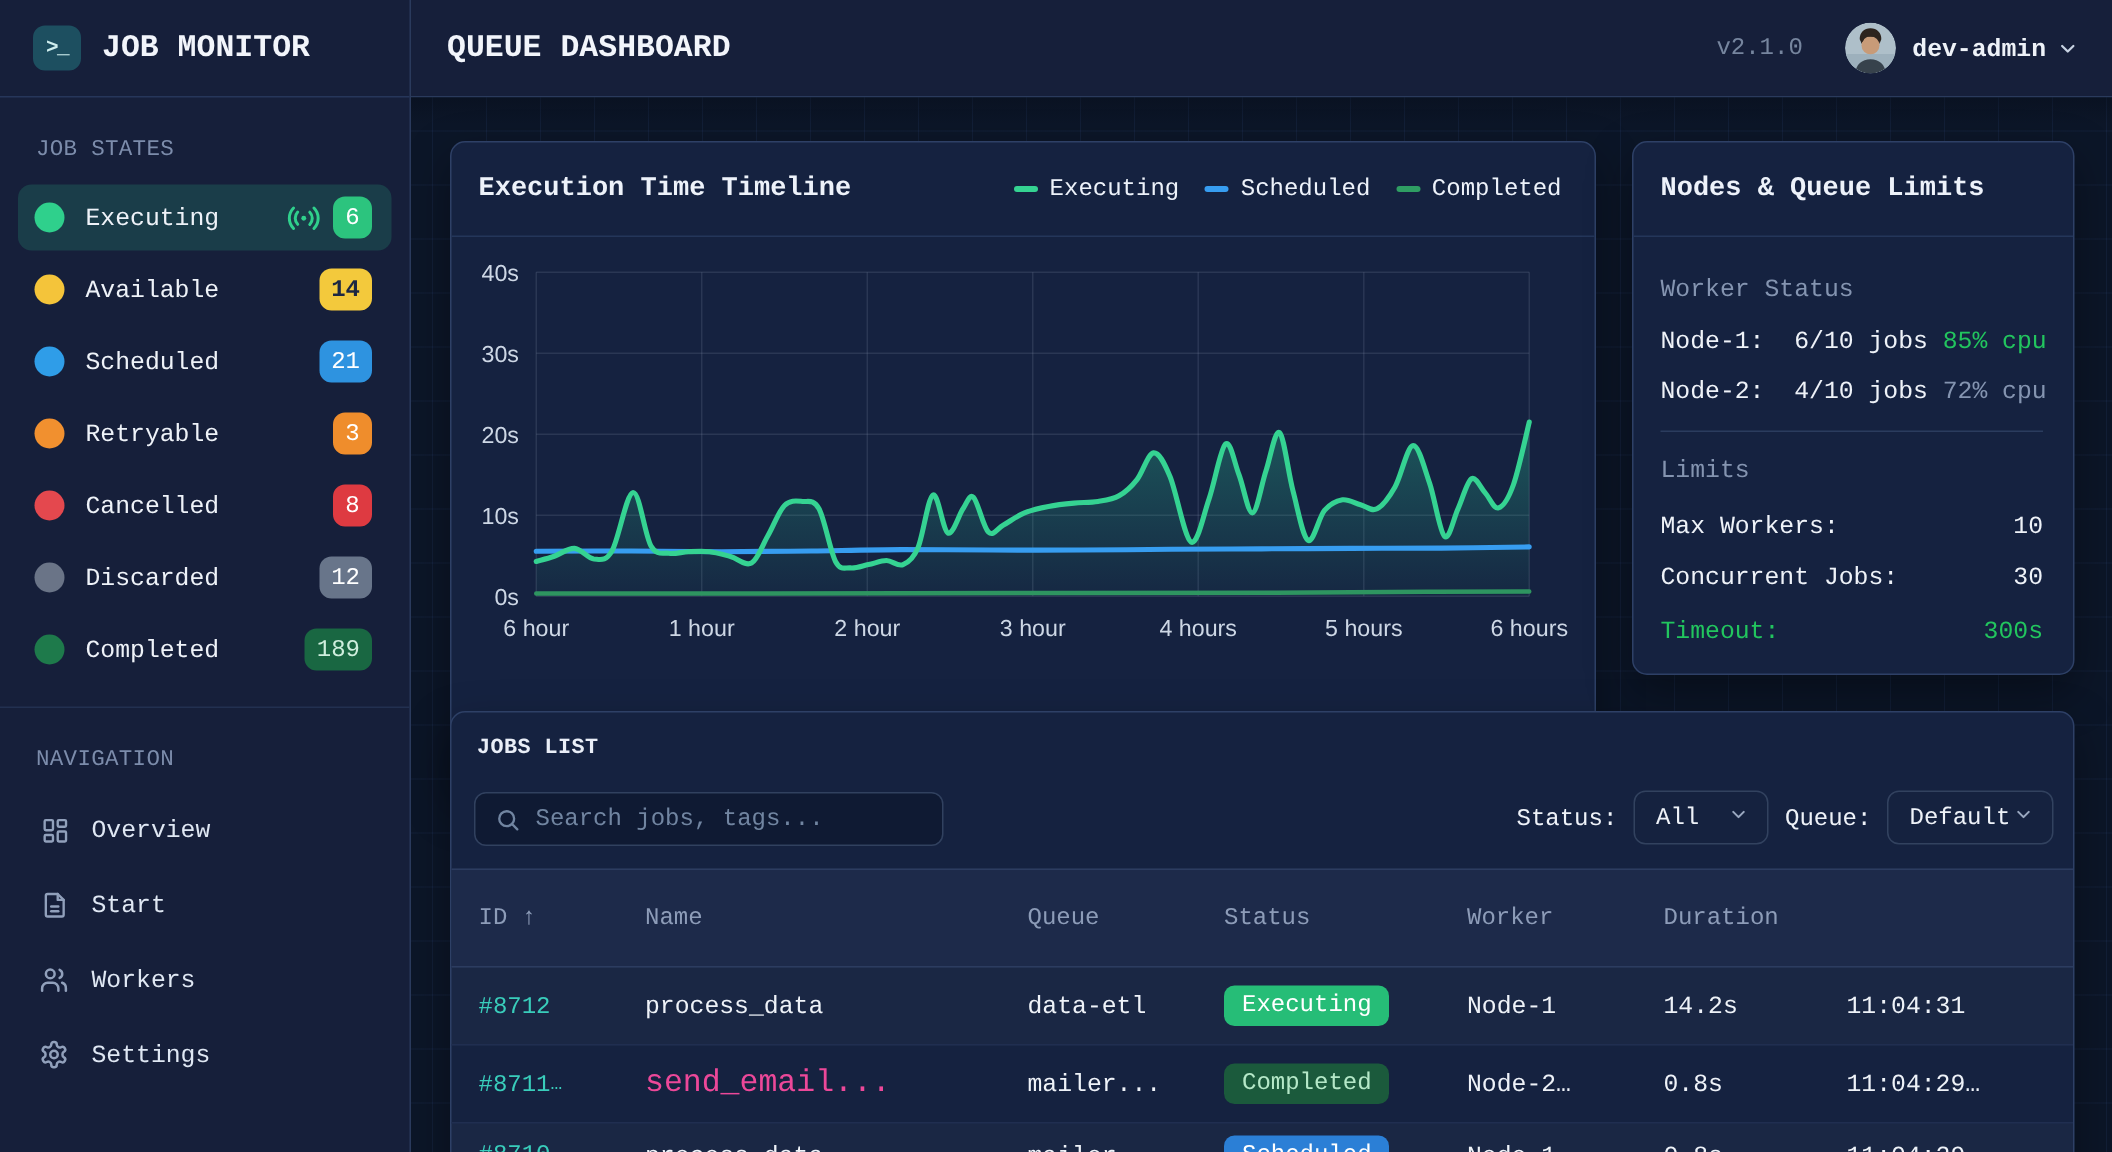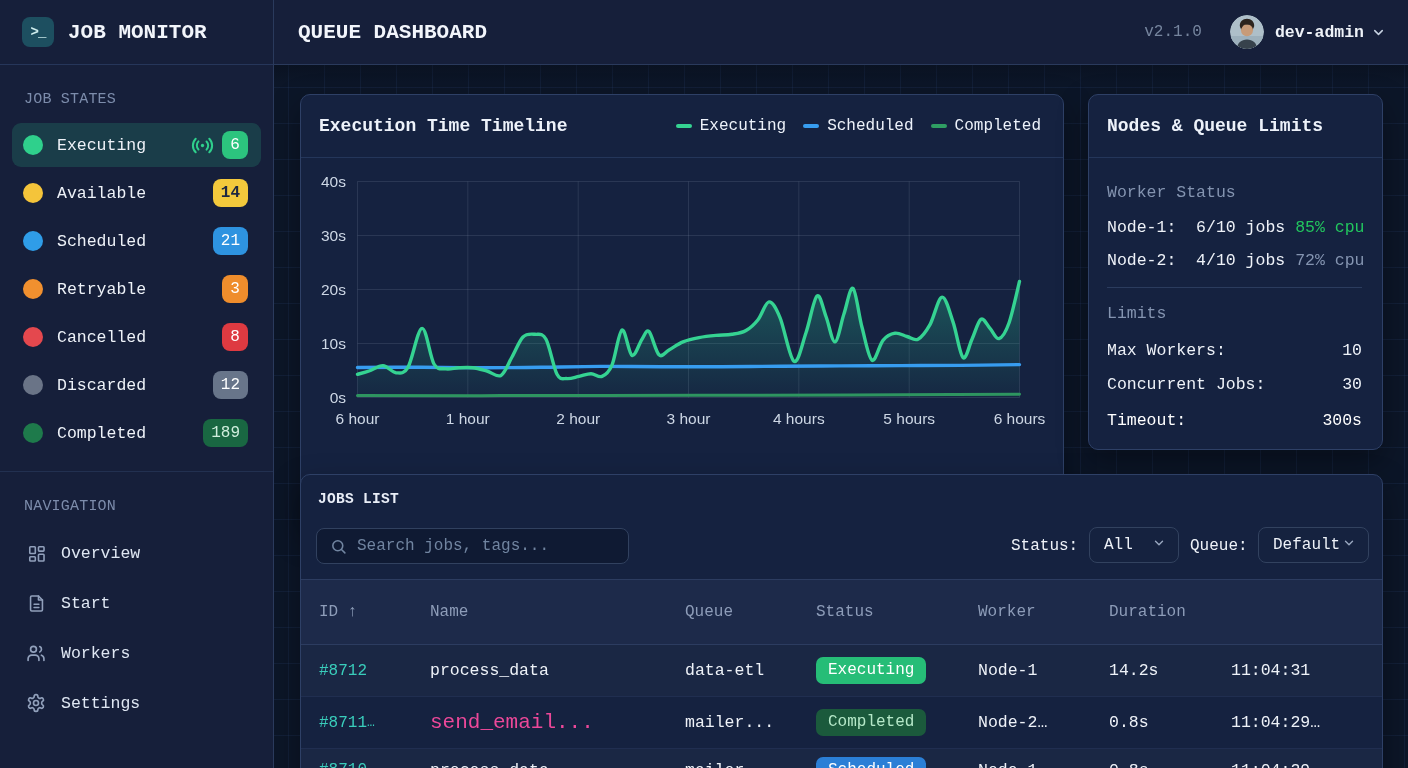--- a/index.html
+++ b/index.html
@@ -213,21 +213,21 @@
         <div style="height:1px;background:#2b3c5e;margin:17px 0 0 0;"></div>
         <div style="margin-top:16px;color:#8494b0;">Limits</div>
         <div style="margin-top:18px;display:flex;color:#eef2f8;">
           <span>Max Workers:</span>
           <span style="margin-left:auto">10</span>
         </div>
         <div style="margin-top:15px;display:flex;color:#eef2f8;">
           <span>Concurrent Jobs:</span>
           <span style="margin-left:auto">30</span>
         </div>
-        <div style="margin-top:17px;display:flex;color:#ffffff;">
+        <div style="margin-top:17px;display:flex;color:#22c55e;">
           <span>Timeout:</span>
           <span style="margin-left:auto">300s</span>
         </div>
       </div>
     </div>
     <div class="card" style="left:26px;top:409px;width:1083px;height:420px;">
       <div style="position:absolute;left:17px;top:16px;font-size:14.5px;font-weight:bold;letter-spacing:0.3px;color:#e9eef7;">JOBS LIST</div>
       <div style="position:absolute;left:15px;top:53px;width:313px;height:36px;background:#0f1a33;border:1px solid #31415f;border-radius:8px;display:flex;align-items:center;padding-left:13px;">
         <svg width="17" height="17" viewBox="0 0 24 24" fill="none" stroke="#7185a1" stroke-width="2.2" stroke-linecap="round">
           <circle cx="11" cy="11" r="7"></circle>

